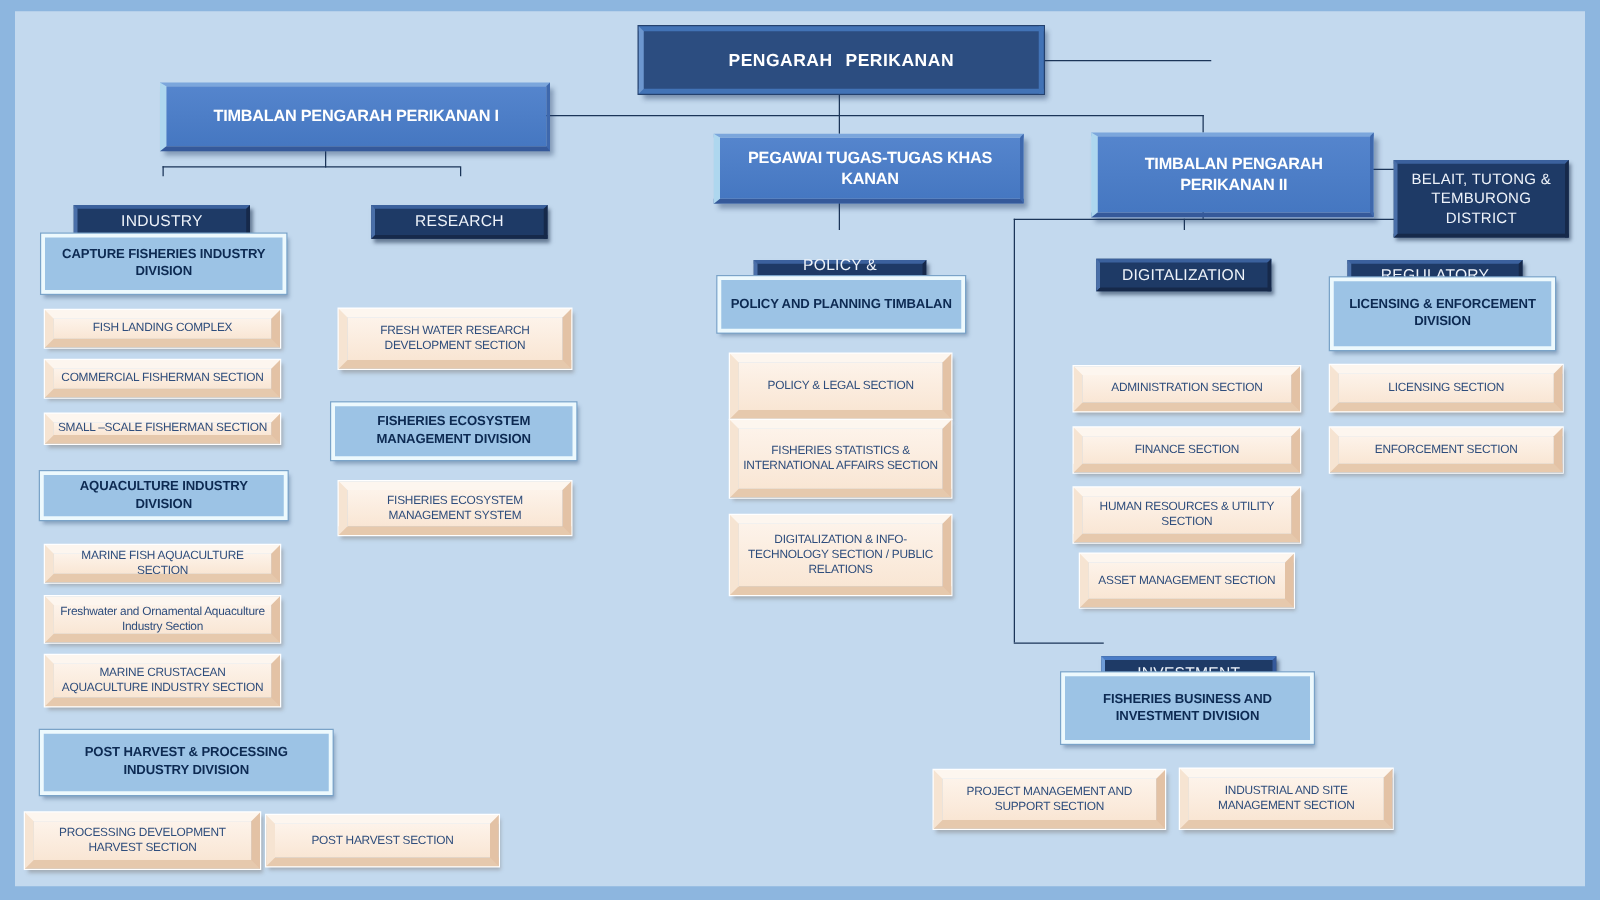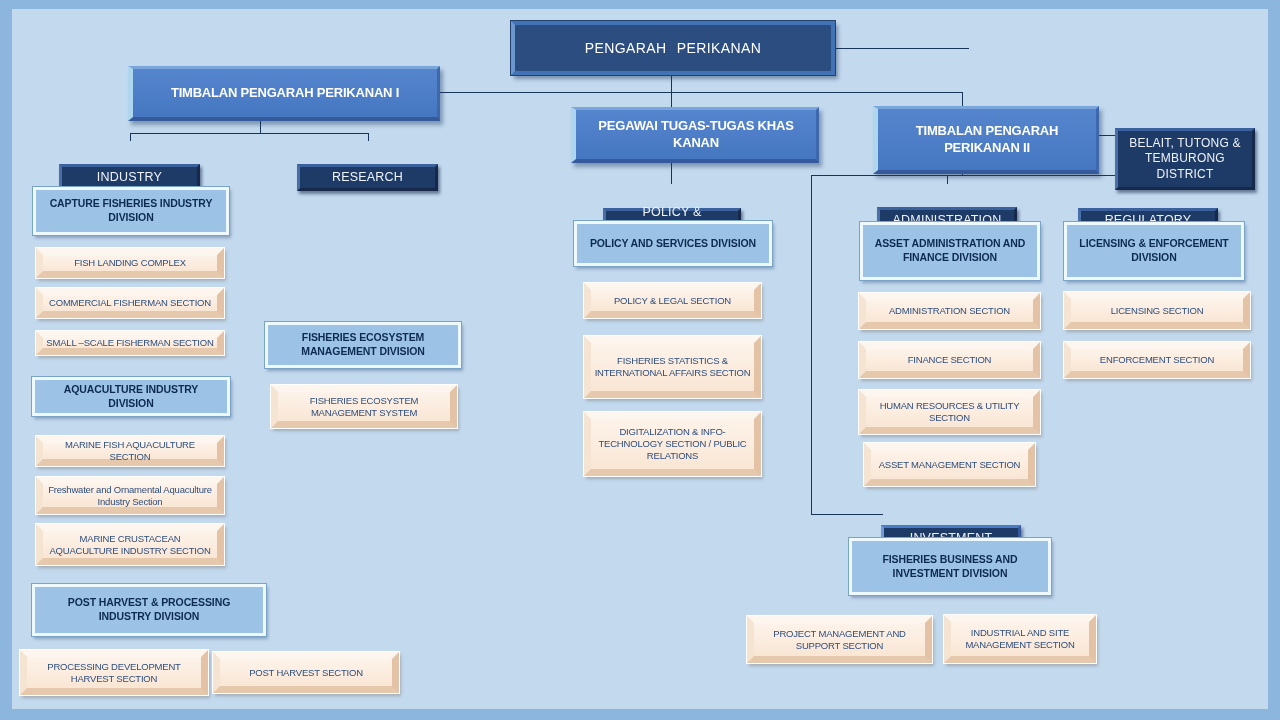--- a/index.html
+++ b/index.html
@@ -4,21 +4,21 @@
 <style>
   html,body{margin:0;padding:0;}
   .stage{position:relative;width:1280px;height:720px;background:#8db6df;overflow:hidden;
          font-family:"Liberation Sans","DejaVu Sans",sans-serif;}
   .canvas{position:absolute;left:12px;top:9px;width:1256px;height:700px;background:#c3d9ee;}
   .node{position:absolute;box-sizing:border-box;display:flex;align-items:center;justify-content:center;
         text-align:center;}
   
   .exec{background:#2c4d80;border:4px solid #4273b6;border-left-color:#6d97cf;
         box-shadow:0 0 0 1px #24416d,3px 4px 4px rgba(30,55,95,.45);
-        color:#ffffff;font-weight:normal;font-size:14px;letter-spacing:.4px;word-spacing:6px;}
+        color:#ffffff;font-weight:bold;font-size:14px;letter-spacing:.4px;word-spacing:6px;}
   
   .deputy{background:linear-gradient(180deg,#5585cd,#4577c1);
         border-style:solid;border-width:3px 3px 4px 5px;border-color:#7ba6dc #3e68ad #35599a #aed7ef;
         box-shadow:3px 4px 4px rgba(30,55,95,.4);
         color:#ffffff;font-weight:bold;font-size:13px;line-height:1.25;letter-spacing:-.2px;padding:0 4px;margin-left:24px;}
   
   .hdr{background:#1e3a66;border:3px solid;border-color:#3b619d #16294a #16294a #4a6fa8;
         box-shadow:2px 3px 3px rgba(25,45,75,.55);
         color:#eef3fa;font-size:12.5px;letter-spacing:.2px;line-height:1.3;padding:0 3px;margin-top:24px;}
   .hdr.bright{border-color:#4a7cc6 #35599a #35599a #6f9cd6;}
@@ -60,52 +60,52 @@
     <div class="node exec" style="left:499px;top:12px;width:324px;height:54px">PENGARAH PERIKANAN</div>
 
     <div class="node deputy" style="left:92px;top:57px;width:312px;height:55px">TIMBALAN PENGARAH PERIKANAN I</div>
     <div class="node deputy" style="left:535px;top:98px;width:248px;height:56px">PEGAWAI TUGAS-TUGAS KHAS KANAN</div>
     <div class="node deputy" style="left:837px;top:97px;width:226px;height:68px">TIMBALAN PENGARAH PERIKANAN II</div>
     <div class="node hdr" style="left:1103px;top:95px;width:140px;height:62px;font-size:12px">BELAIT, TUTONG &amp; TEMBURONG DISTRICT</div>
 
     <div class="node hdr" style="left:47px;top:131px;width:141px;height:27px">INDUSTRY</div>
     <div class="node hdr" style="left:285px;top:131px;width:141px;height:27px">RESEARCH</div>
     <div class="node hdr" style="left:591px;top:175px;width:138px;height:25px">POLICY &amp; PLANNING</div>
-    <div class="node hdr" style="left:865px;top:174px;width:140px;height:26px">ADMINISTRATION</div>
+    <div class="node hdr" style="left:865px;top:174px;width:140px;height:26px">DIGITALIZATION</div>
     <div class="node hdr" style="left:1066px;top:175px;width:140px;height:25px">REGULATORY</div>
     <div class="node hdr bright" style="left:869px;top:492px;width:140px;height:27px">INVESTMENT</div>
 
     <div class="node division" style="left:21px;top:178px;width:196px;height:48px">CAPTURE FISHERIES INDUSTRY DIVISION</div>
     <div class="node section" style="left:24px;top:239px;width:188px;height:30px">FISH LANDING COMPLEX</div>
     <div class="node section" style="left:24px;top:279px;width:188px;height:30px">COMMERCIAL FISHERMAN SECTION</div>
     <div class="node section" style="left:24px;top:322px;width:188px;height:24px">SMALL –SCALE FISHERMAN SECTION</div>
     <div class="node division" style="left:20px;top:368px;width:198px;height:39px">AQUACULTURE INDUSTRY DIVISION</div>
     <div class="node section" style="left:24px;top:427px;width:188px;height:30px">MARINE FISH AQUACULTURE SECTION</div>
     <div class="node section" style="left:24px;top:468px;width:188px;height:37px">Freshwater and Ornamental Aquaculture Industry Section</div>
     <div class="node section" style="left:24px;top:515px;width:188px;height:41px">MARINE CRUSTACEAN AQUACULTURE INDUSTRY SECTION</div>
     <div class="node division" style="left:20px;top:575px;width:234px;height:52px">POST HARVEST &amp; PROCESSING INDUSTRY DIVISION</div>
     <div class="node section" style="left:8px;top:641px;width:188px;height:45px">PROCESSING DEVELOPMENT HARVEST SECTION</div>
     <div class="node section" style="left:201px;top:643px;width:186px;height:41px">POST HARVEST SECTION</div>
 
+    <div class="node section" style="left:259px;top:238px;width:186px;height:48px">FRESH WATER RESEARCH DEVELOPMENT SECTION</div>
     <div class="node division" style="left:253px;top:313px;width:196px;height:46px">FISHERIES ECOSYSTEM MANAGEMENT DIVISION</div>
     <div class="node section" style="left:259px;top:376px;width:186px;height:43px">FISHERIES ECOSYSTEM MANAGEMENT SYSTEM</div>
 
-    <div class="node division" style="left:562px;top:212px;width:198px;height:45px">POLICY AND SERVICES DIVISION</div>
-    <div class="node section" style="left:572px;top:274px;width:177px;height:35px">POLICY &amp; LEGAL SECTION</div>
+    <div class="node division" style="left:562px;top:212px;width:198px;height:45px">POLICY AND PLANNING TIMBALAN</div>
+    <div class="node section" style="left:572px;top:274px;width:177px;height:52px">POLICY &amp; LEGAL SECTION</div>
     <div class="node section" style="left:572px;top:327px;width:177px;height:62px">FISHERIES STATISTICS &amp; INTERNATIONAL AFFAIRS SECTION</div>
     <div class="node section" style="left:572px;top:403px;width:177px;height:64px">DIGITALIZATION &amp; INFO-TECHNOLOGY SECTION / PUBLIC RELATIONS</div>
 
-    <div class="node division" style="left:848px;top:213px;width:180px;height:58px">ASSET ADMINISTRATION AND FINANCE DIVISION</div>
     <div class="node section" style="left:847px;top:284px;width:181px;height:36px">ADMINISTRATION SECTION</div>
     <div class="node section" style="left:847px;top:333px;width:181px;height:36px">FINANCE SECTION</div>
     <div class="node section" style="left:847px;top:381px;width:181px;height:44px">HUMAN RESOURCES &amp; UTILITY SECTION</div>
     <div class="node section" style="left:852px;top:434px;width:171px;height:43px">ASSET MANAGEMENT SECTION</div>
 
     <div class="node division" style="left:837px;top:529px;width:202px;height:57px">FISHERIES BUSINESS AND INVESTMENT DIVISION</div>
     <div class="node section" style="left:735px;top:607px;width:185px;height:47px">PROJECT MANAGEMENT AND SUPPORT SECTION</div>
-    <div class="node section" style="left:932px;top:606px;width:152px;height:48px">INDUSTRIAL AND SITE MANAGEMENT SECTION</div>
+    <div class="node section" style="left:932px;top:606px;width:170px;height:48px">INDUSTRIAL AND SITE MANAGEMENT SECTION</div>
 
     <div class="node division" style="left:1052px;top:213px;width:180px;height:58px">LICENSING &amp; ENFORCEMENT DIVISION</div>
     <div class="node section" style="left:1052px;top:283px;width:186px;height:37px">LICENSING SECTION</div>
     <div class="node section" style="left:1052px;top:333px;width:186px;height:36px">ENFORCEMENT SECTION</div>
 
   </div>
 </div>
 
 </body></html>

